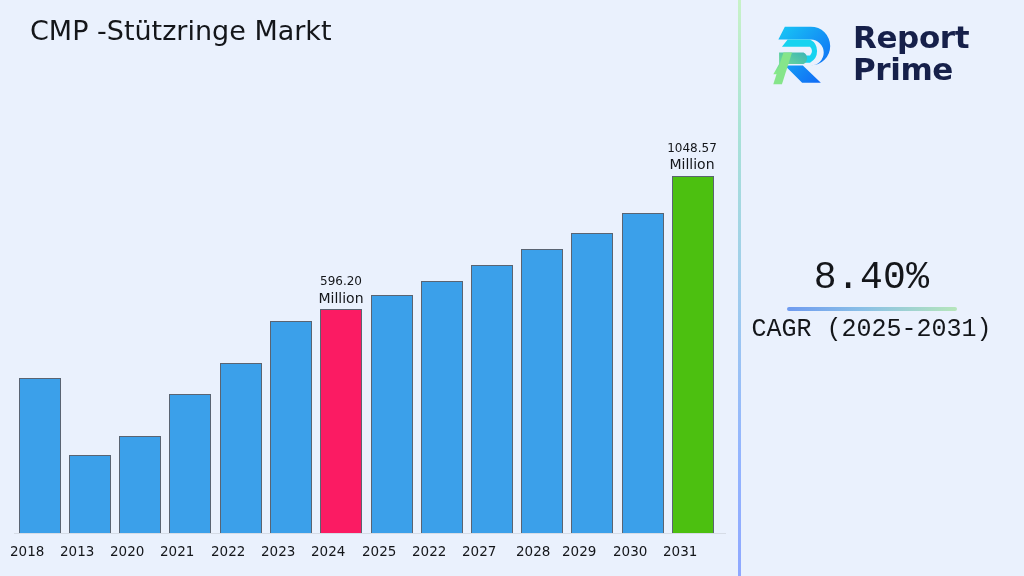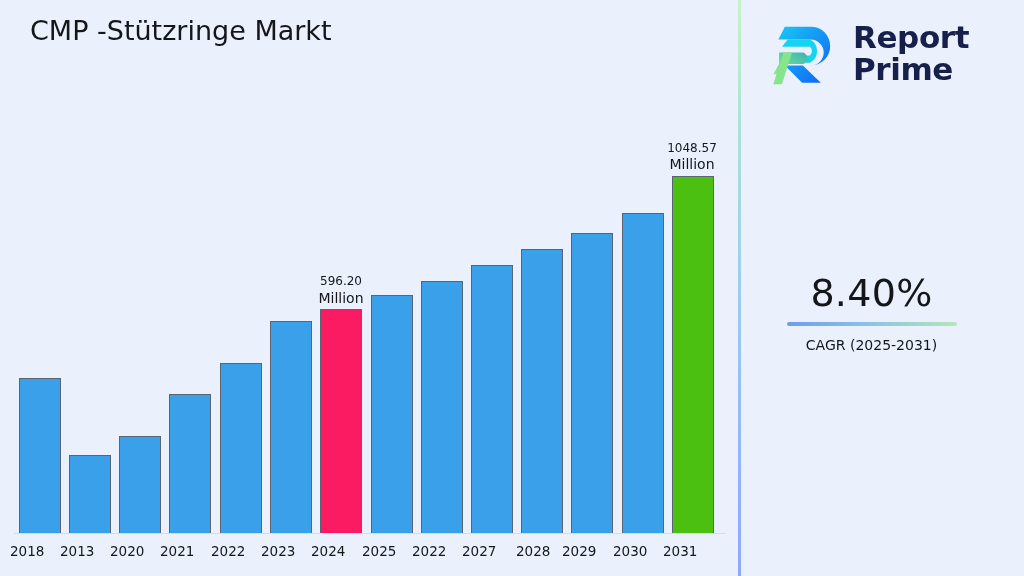--- a/index.html
+++ b/index.html
@@ -137,39 +137,40 @@
     font-family: "DejaVu Sans", sans-serif;
     font-size: 31px;
     font-weight: bold;
     color: #16204a;
     letter-spacing: -0.4px;
   }
 
   #cagr-block {
     position: absolute;
     left: 0;
-    top: 270px;
+    top: 255px;
     width: 261px;
     text-align: center;
+    font-family: Liberation Mono, monospace;
   }
   #cagr-value {
     font-size: 38px;
     color: #14161a;
     line-height: 46px;
     letter-spacing: 0.3px;
   }
   #cagr-rule {
     margin: 6px auto 6px auto;
     width: 170px;
     height: 4px;
     background: linear-gradient(to right, #6f9bf0 0%, #8ac0e6 45%, #b6e6bb 100%);
     border-radius: 2px;
   }
   #cagr-caption {
-    font-size: 14px;
+    font-size: 25px;
     color: #14161a;
     line-height: 26px;
   }
 </style>
 </head>
 <body>
 
 <div id="root">
 
   <div id="chart-panel">

